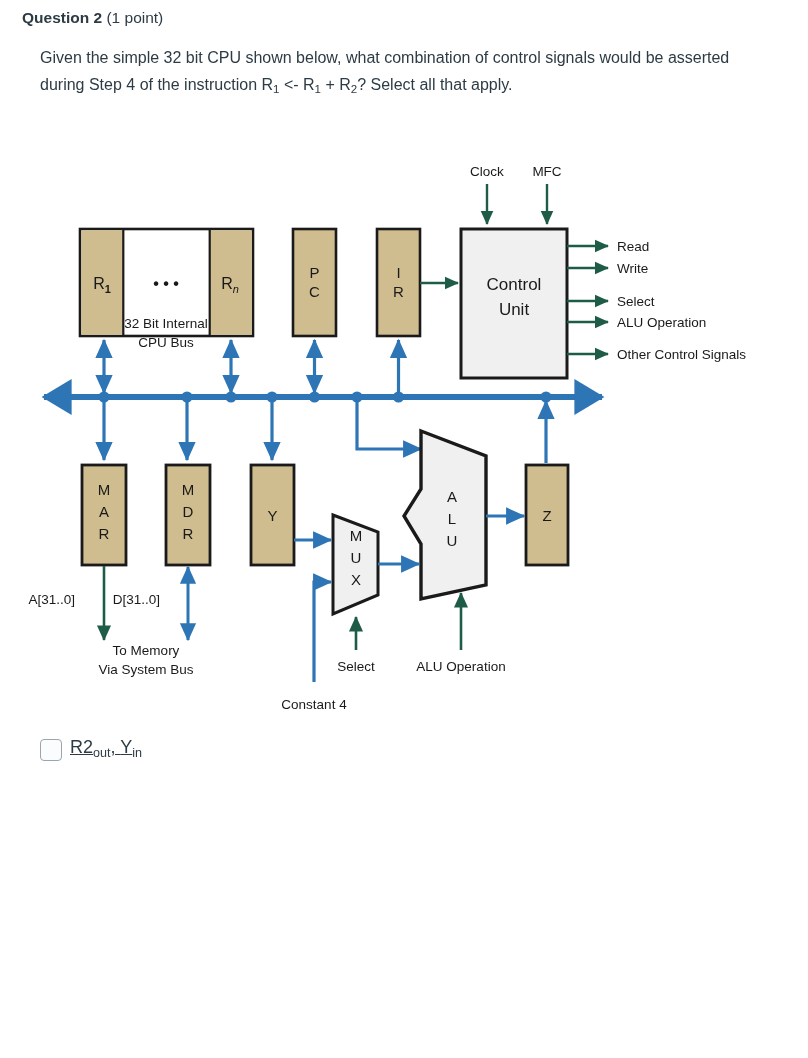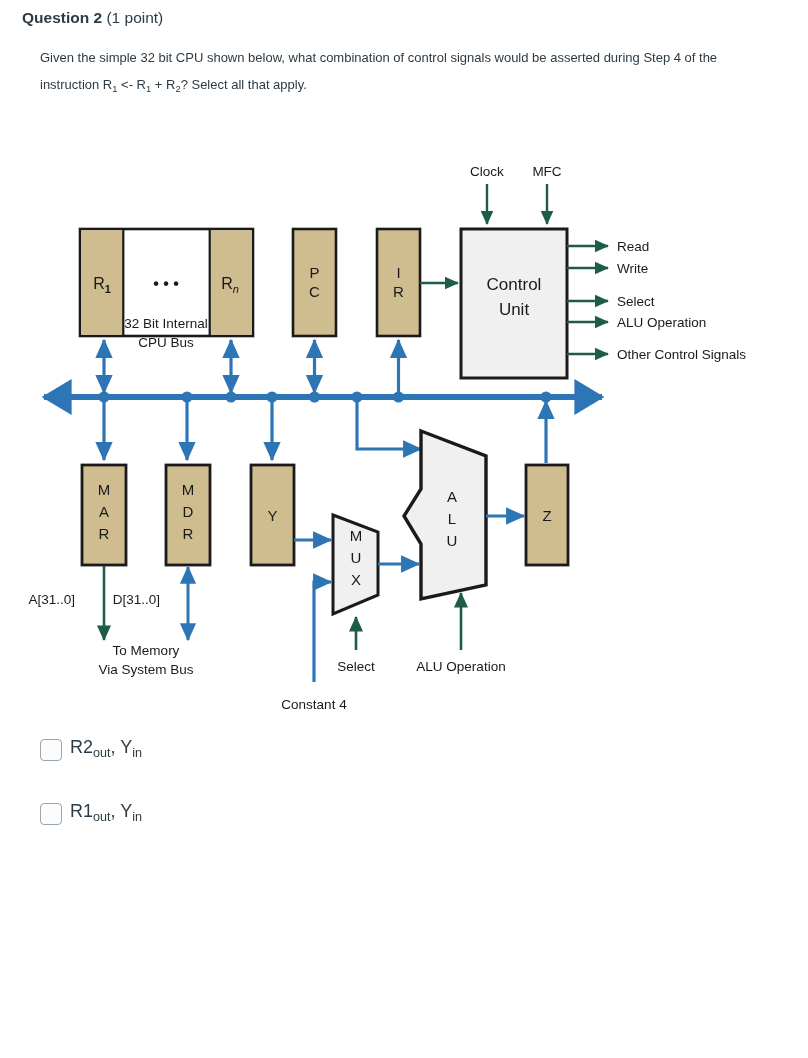--- a/index.html
+++ b/index.html
@@ -15,37 +15,38 @@
   
   #question-header{
     position:absolute;left:22px;top:8px;
     font-size:15.5px;line-height:20px;
   }
   #question-header .qnum{font-weight:bold;color:#2d3b45;}
   #question-header .qpoints{font-weight:normal;color:#2d3b45;}
 
   #question-body{
     position:absolute;left:40px;top:44px;width:730px;
-    font-size:13px;line-height:27px;color:#2d3b45;
+    font-size:16px;line-height:27px;color:#2d3b45;
   }
   sub{font-size:0.72em;line-height:0;vertical-align:-0.28em;}
 
   
   #cpu-diagram{
     position:absolute;left:0;top:152px;width:808px;height:580px;
   }
   #cpu-diagram svg{display:block;}
 
   
   #options{
     position:absolute;left:40px;top:735px;width:740px;
   }
   .option-row{
     display:flex;align-items:flex-start;
     height:64px;
+    text-decoration:underline;
   }
   .option-check{
     width:20px;height:20px;flex:0 0 20px;
     border:1.6px solid #9aa5ad;border-radius:4px;
     background:#fbfcfd;margin-top:4px;
   }
   .option-label{
     margin-left:8px;
     font-size:18px;line-height:24px;color:#2d3b45;
     white-space:nowrap;
@@ -210,18 +211,14 @@
       <rect x="526" y="313" width="42" height="100" fill="#cfbc8f" stroke="#1a1a1a" stroke-width="2.8"></rect>
       <text x="547" y="369" text-anchor="middle" font-family="Liberation Sans, sans-serif" font-size="15" fill="#1a1a1a">Z</text>
     </svg>
   </div>
 
   <div id="options">
       <div class="option-row">
         <div class="option-check"></div>
         <div class="option-label"><span>R2</span><sub>out</sub><span>, </span><span>Y</span><sub>in</sub></div>
       </div>
-      <div class="option-row">
-        <div class="option-check"></div>
-        <div class="option-label"><span>R1</span><sub>out</sub><span>, </span><span>Y</span><sub>in</sub></div>
-      </div>
     </div>
 </div>
 
 </body></html>

